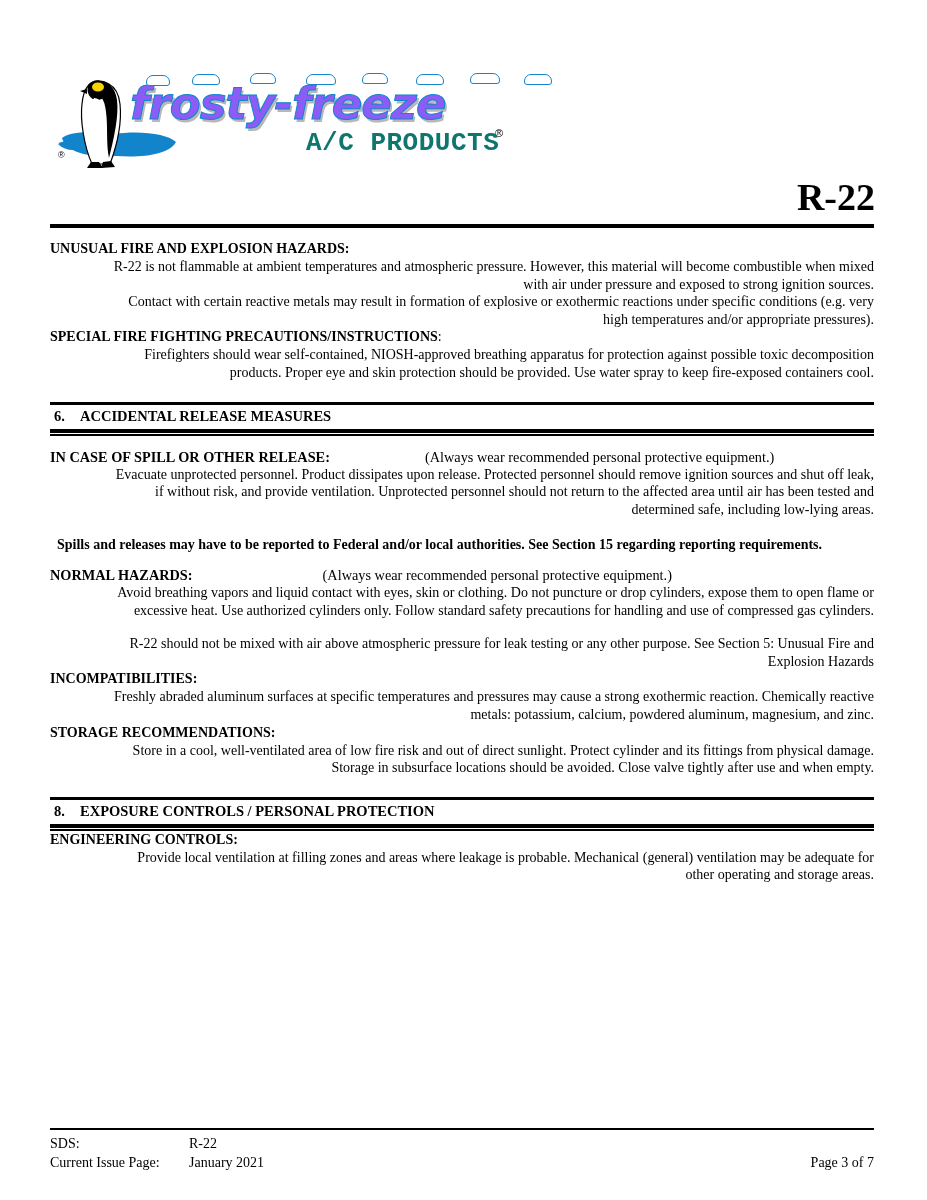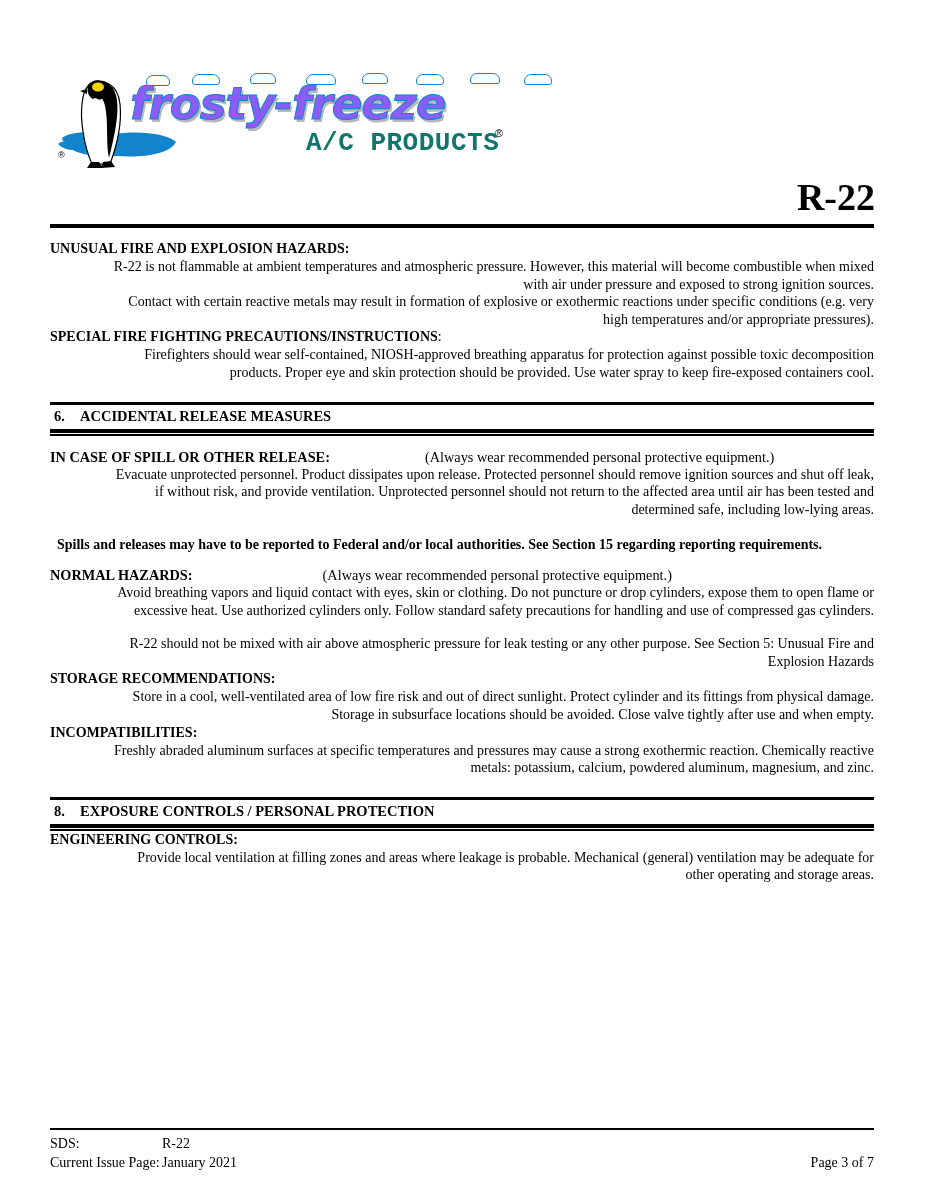--- a/index.html
+++ b/index.html
@@ -207,20 +207,21 @@
   }
   .footer-row {
     display: flex;
     justify-content: space-between;
     align-items: baseline;
     font-size: 14px;
     line-height: 19px;
   }
   .footer-left-line {
     display: flex;
+    gap: 27px;
   }
   .foot-key { width: 112px; display: inline-block; }
   .foot-val { display: inline-block; }
 </style>
 </head>
 <body>
 
 <div class="page">
 
   <div class="header">
@@ -304,27 +305,27 @@
     <div class="block">
       <div class="heading-row">
         <span class="h-label">NORMAL HAZARDS:</span>
         <span class="h-note note-pad-b">(Always wear recommended personal protective equipment.)</span>
       </div>
       <div class="para">Avoid breathing vapors and liquid contact with eyes, skin or clothing.  Do not puncture or drop cylinders, expose them to open flame or excessive heat.  Use authorized cylinders only.  Follow standard safety precautions for handling and use of compressed gas cylinders.</div>
       <div class="para spaced">R-22 should not be mixed with air above atmospheric pressure for leak testing or any other purpose.  See Section 5:  Unusual Fire and Explosion Hazards</div>
     </div>
 
     <div class="block">
+      <div class="heading">INCOMPATIBILITIES:</div>
+      <div class="para">Freshly abraded aluminum surfaces at specific temperatures and pressures may cause a strong exothermic reaction. Chemically reactive metals:  potassium, calcium, powdered aluminum, magnesium, and zinc.</div>
+    </div>
+
+    <div class="block">
       <div class="heading">STORAGE RECOMMENDATIONS:</div>
       <div class="para">Store in a cool, well-ventilated area of low fire risk and out of direct sunlight.  Protect cylinder and its fittings from physical damage.  Storage in subsurface locations should be avoided.  Close valve tightly after use and when empty.</div>
-    </div>
-
-    <div class="block">
-      <div class="heading">INCOMPATIBILITIES:</div>
-      <div class="para">Freshly abraded aluminum surfaces at specific temperatures and pressures may cause a strong exothermic reaction. Chemically reactive metals:  potassium, calcium, powdered aluminum, magnesium, and zinc.</div>
     </div>
 
     <div class="section-bar">
       <div class="bar-line-top"></div>
       <div class="bar-title"><span class="num">8.</span><span>EXPOSURE CONTROLS / PERSONAL PROTECTION</span></div>
       <div class="bar-line-mid"></div>
       <div class="bar-line-bot"></div>
     </div>
 
     <div class="block">

